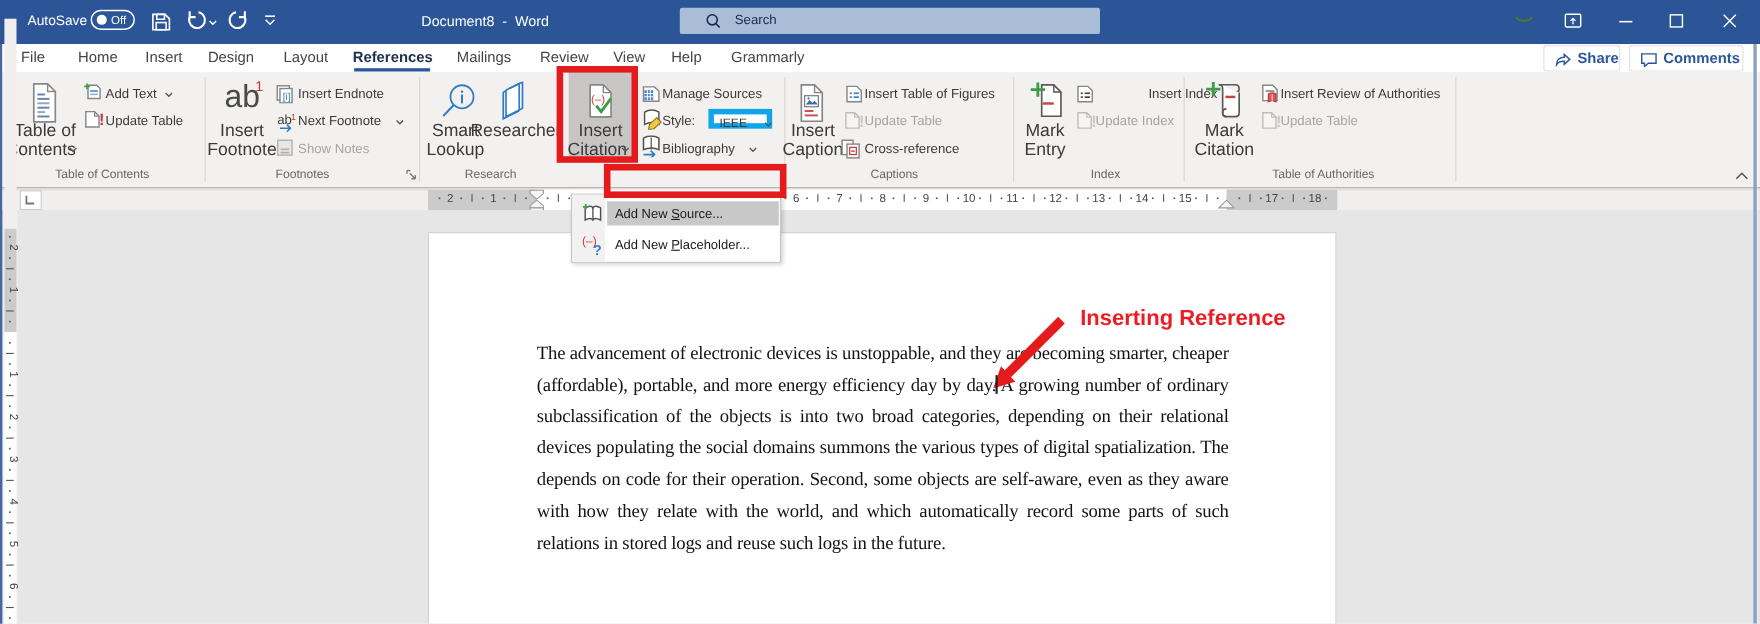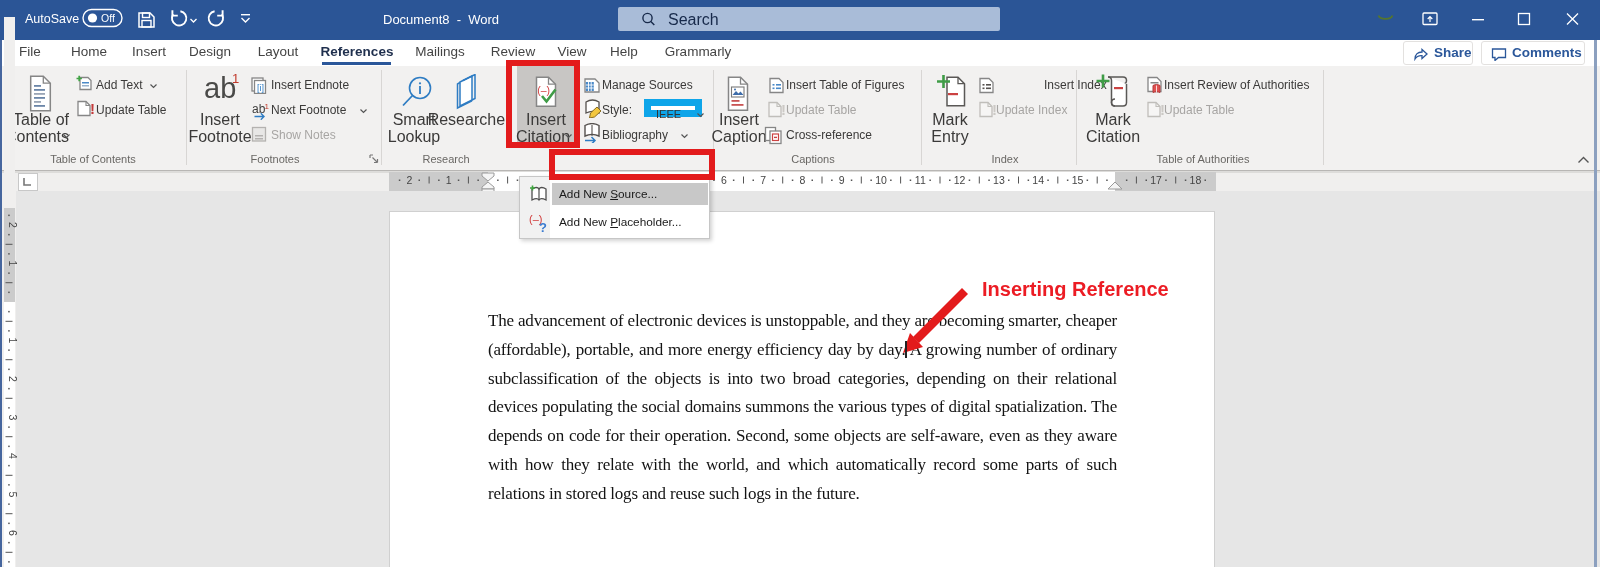--- a/index.html
+++ b/index.html
@@ -2,21 +2,21 @@
 <html><head><meta charset="utf-8">
 <style>
 * { margin:0; padding:0; box-sizing:border-box; }
 html,body { width:1600px; height:567px; overflow:hidden; font-family:"Liberation Sans",sans-serif; }
 .abs { position:absolute; }
 #stage { position:relative; width:1600px; height:567px; background:#e6e6e6; }
 
 #titlebar { position:absolute; left:0; top:0; width:1600px; height:40px; background:#2b5596; }
 #titlebar .t { position:absolute; color:#fff; font-size:12.5px; }
 #searchbox { position:absolute; left:618px; top:7px; width:382px; height:24px; background:#a9bcd8; border-radius:2px; }
-#searchbox span { position:absolute; left:50px; top:4px; font-size:16px; color:#17294a; }
+#searchbox span { position:absolute; left:50px; top:4px; font-size:12px; color:#17294a; }
 
 #tabrow { position:absolute; left:0; top:40px; width:1600px; height:26px; background:#ffffff; }
 .tab { position:absolute; top:4px; transform:translateX(-50%); font-size:13.5px; color:#444; white-space:nowrap; }
 .tab.sel { color:#1f2f4d; font-weight:bold; }
 #refunderline { position:absolute; left:322px; top:22px; width:69px; height:3px; background:#2b579a; }
 .topbtn { position:absolute; top:1px; height:24px; background:#fff; border:1px solid #e3e1df; border-radius:3px; color:#2b579a; font-size:13.5px; font-weight:bold; }
 
 #ribbon { position:absolute; left:0; top:66px; width:1600px; height:104px; background:#f2f1f0; }
 .rlabel { position:absolute; font-size:12px; color:#3b3a39; white-space:nowrap; }
 .rlabel.gray { color:#a7a5a3; }
@@ -232,21 +232,21 @@
   <path d="M2 2 h10 l4 4 v9 h-14 z" fill="#fff" stroke="#868686" stroke-width="1.3"></path>
   <rect x="2.8" y="5" width="8" height="9" fill="#4a89c8"></rect>
   <path d="M2.8 8 h8 M2.8 11 h8 M5.5 5 v9 M8.2 5 v9" stroke="#fff" stroke-width="0.9"></path>
 </svg>
 <span class="rlabel" style="left:602px; top:12px;">Manage Sources</span>
 <svg class="abs" style="left:584px; top:33px;" width="18" height="19">
   <path d="M2 3 c4 -2.5 9 -2.5 13 0 v11 c-4 -2 -9 -2 -13 0 z" fill="#fff" stroke="#55514e" stroke-width="1.3"></path>
   <path d="M13 8 l4 4 l-6.5 6 l-5 1 l1 -5 z" fill="#f3c73e" stroke="#8a6d1f" stroke-width="1"></path>
 </svg>
 <span class="rlabel" style="left:602px; top:37px;">Style:</span>
-<div class="abs" style="left:644px; top:33px; width:58px; height:18px; background:#fff; border:7px solid #0ea5e9;">
+<div class="abs" style="left:644px; top:33px; width:58px; height:18px; background:#fff; border:5px solid #0ea5e9;">
   <span style="position:absolute; left:5px; top:1.5px; font-size:11px; color:#333;">IEEE</span>
   <svg class="chev" style="left:46px; top:6px;">
           <path d="M0.5 1.5 l3 3 l3 -3" fill="none" stroke="#555" stroke-width="1.2"></path>
         </svg>
 </div>
 <svg class="abs" style="left:583px; top:57px;" width="20" height="20">
   <path d="M2 2.5 c4 -2.5 10 -2.5 14 0 v10.5 c-4 -2 -10 -2 -14 0 z" fill="#fff" stroke="#55514e" stroke-width="1.4"></path>
   <path d="M9 2 v11" stroke="#55514e" stroke-width="1.1"></path>
   <path d="M2 17.5 h10 m-3.5 -3.5 l3.5 3.5 l-3.5 3.5" fill="none" stroke="#2e7cc3" stroke-width="1.5"></path>
 </svg>

